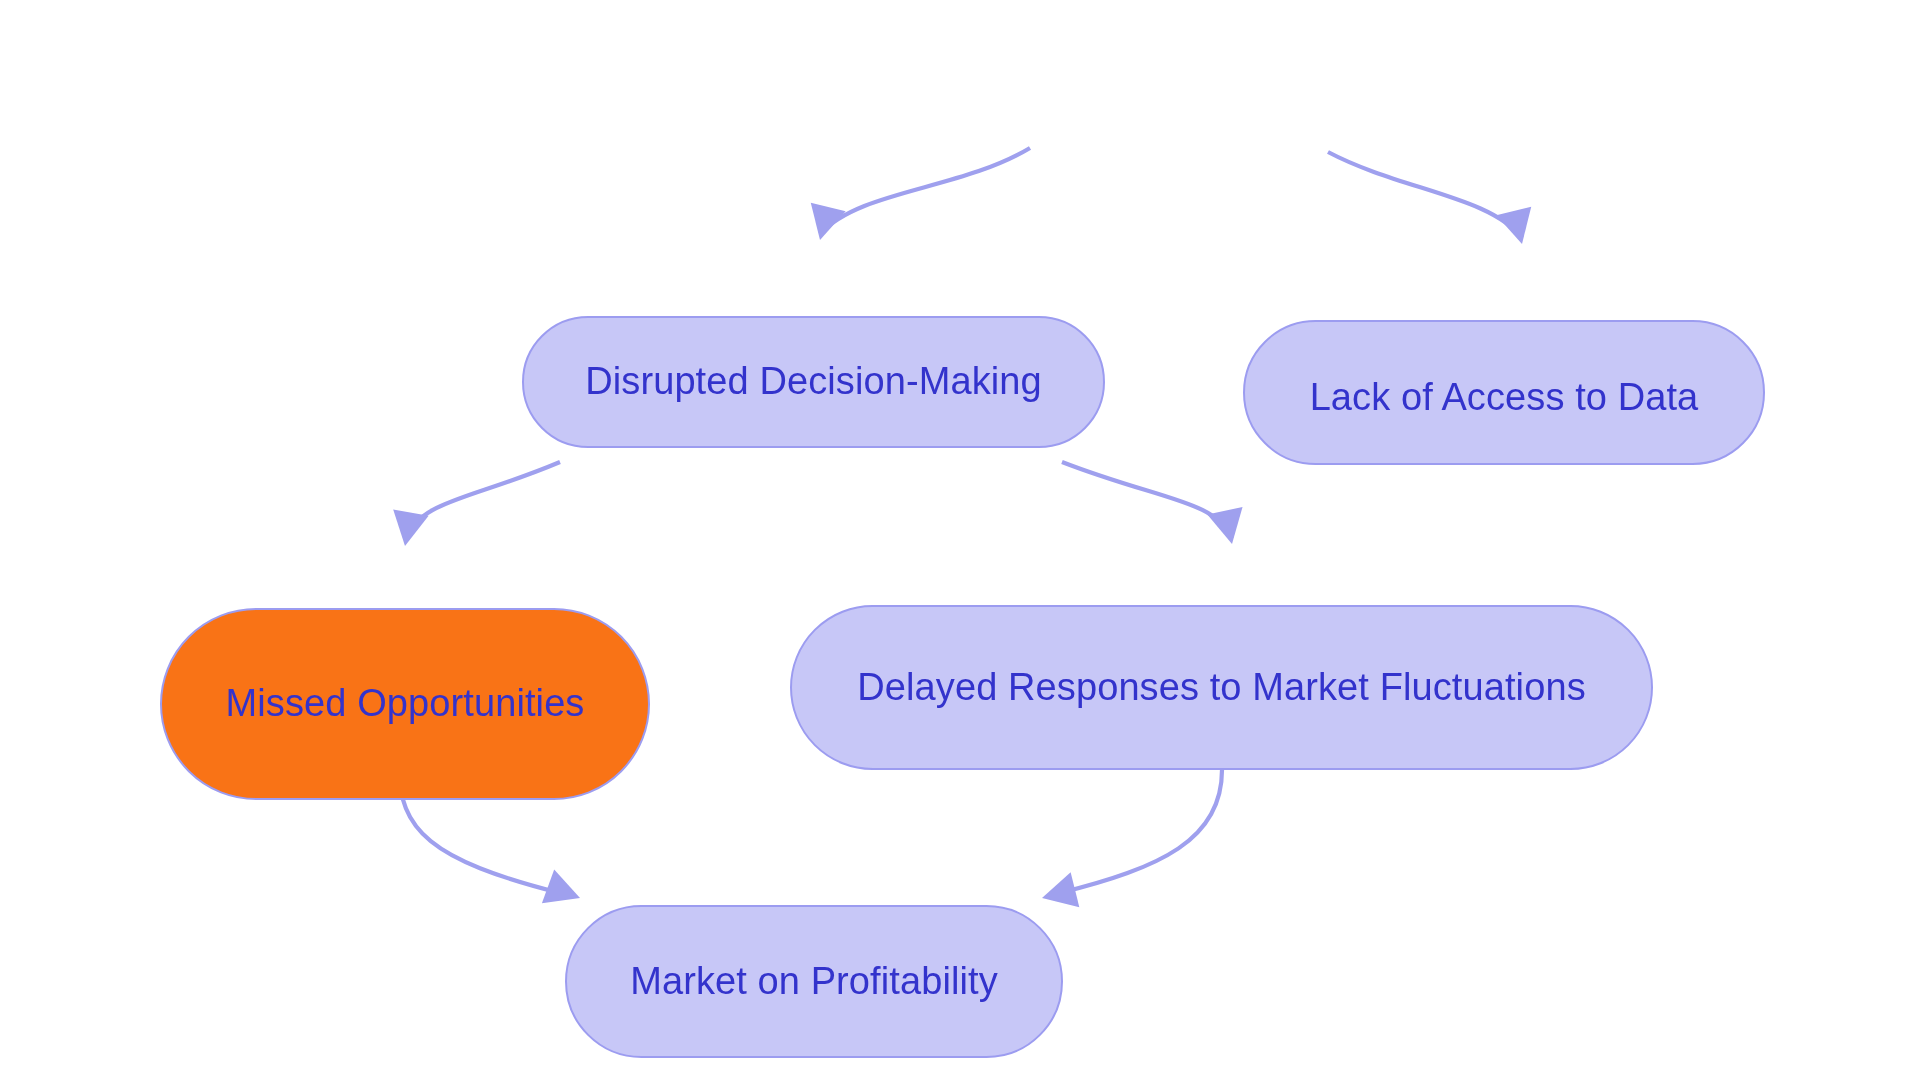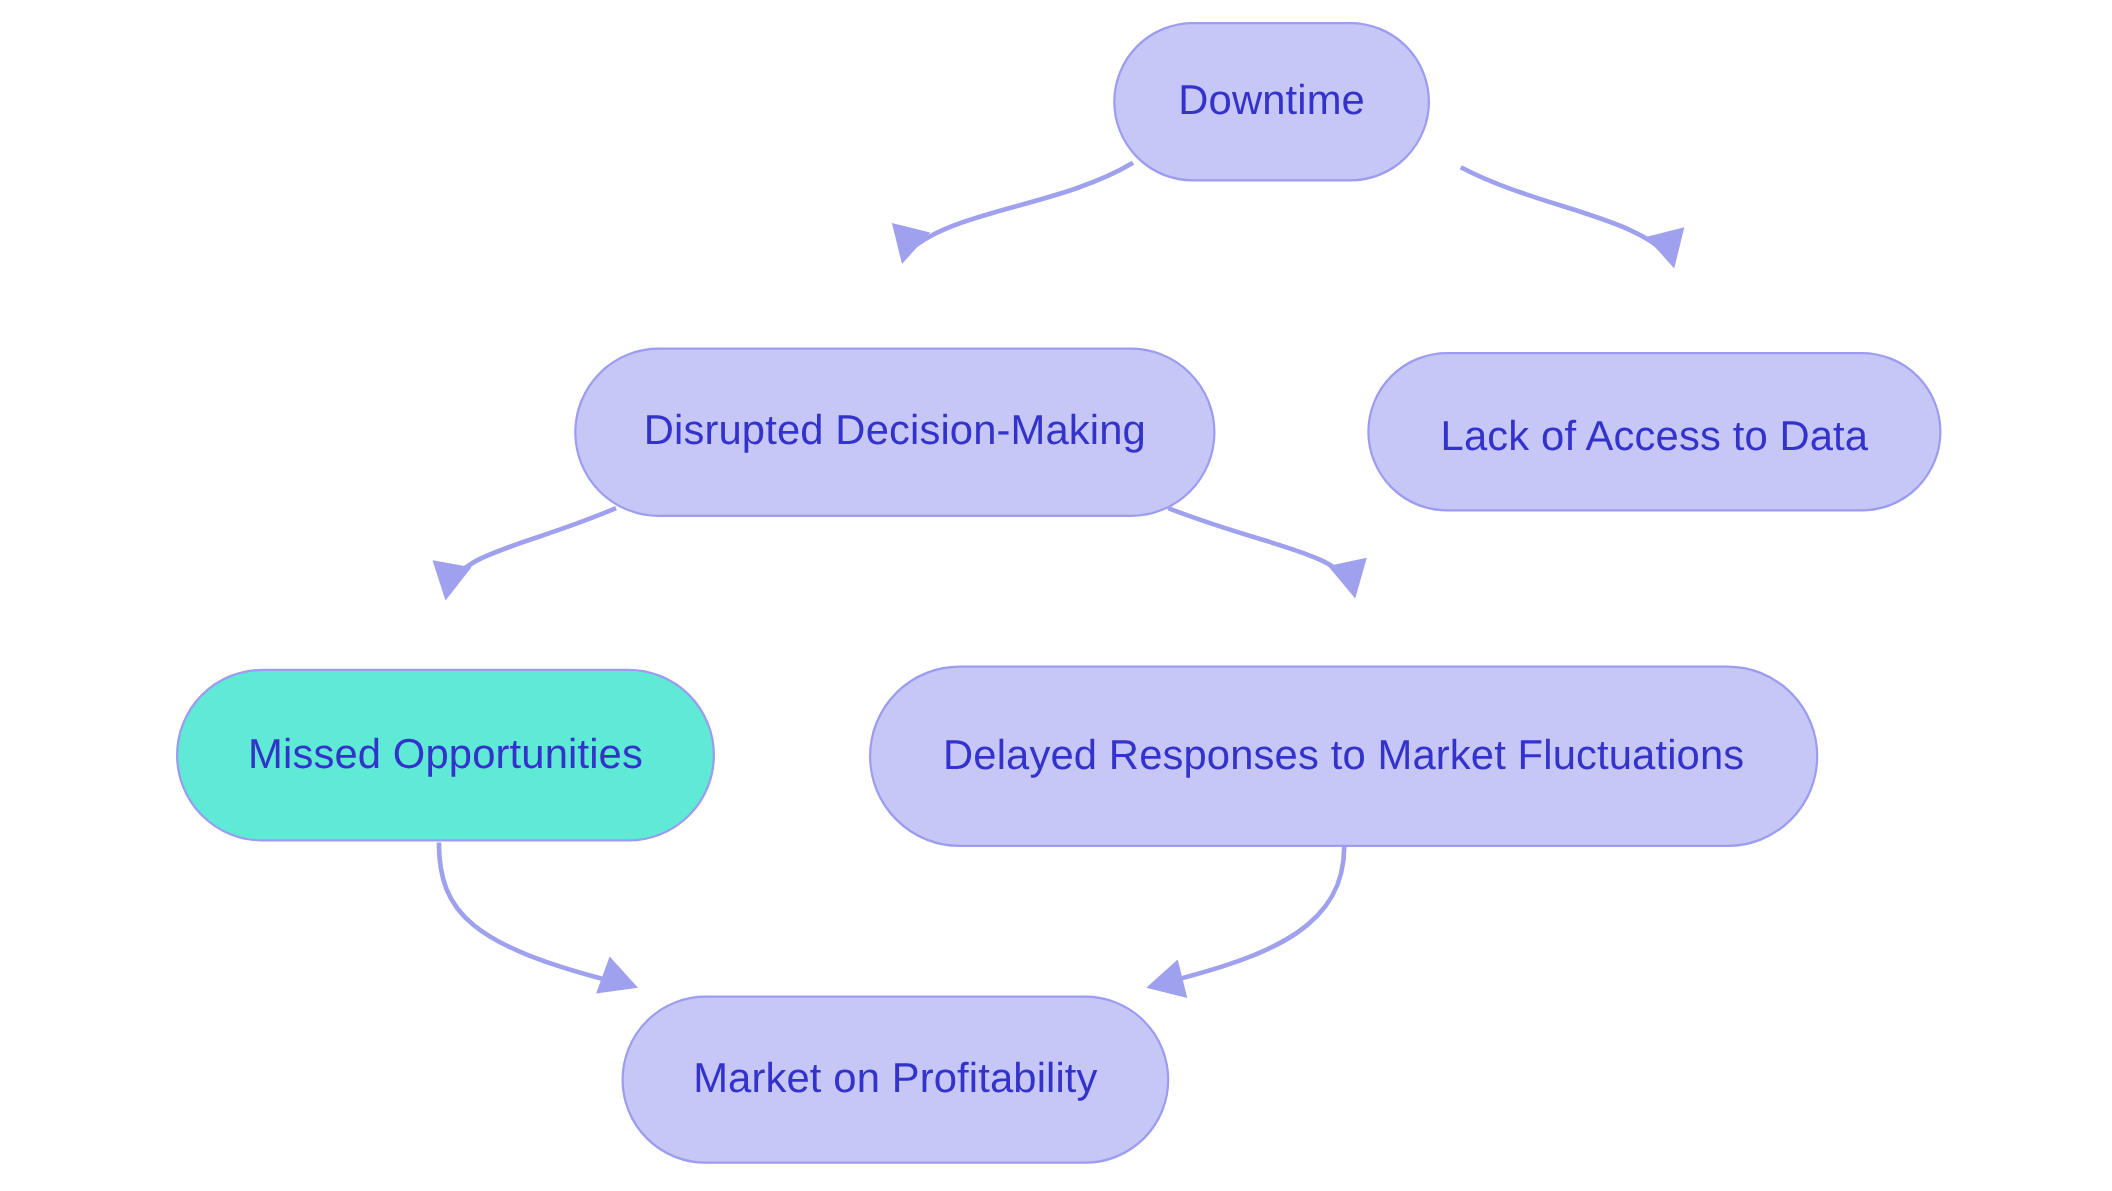--- a/index.html
+++ b/index.html
@@ -80,33 +80,30 @@
       <g>
         <path d="M 399 766 C 399 830, 430 860, 560 893" class="edge-path" stroke="#9fa0ee"></path>
         <polygon points="0,0 -34,-18 -34,18" class="edge-head" fill="#9fa0ee" transform="translate(580,898) rotate(20)"></polygon>
       </g>
       <g>
         <path d="M 1222 770 C 1222 840, 1160 868, 1060 893" class="edge-path" stroke="#9fa0ee"></path>
         <polygon points="0,0 -34,-18 -34,18" class="edge-head" fill="#9fa0ee" transform="translate(1042,898) rotate(166)"></polygon>
       </g>
     </svg>
 
-  <div class="node" style="left: 1012px; top: 20px; width: 288px; height: 145px; background: rgb(199, 199, 247); border-color: rgb(156, 156, 240);">
-    <span class="node-label" style="font-size: 38px; color: rgb(51, 51, 204);">Downtime</span>
-  </div>
 
-  <div class="node" style="left: 522px; top: 316px; width: 583px; height: 154px; background: rgb(199, 199, 247); border-color: rgb(156, 156, 240);">
+  <div class="node" style="left: 522px; top: 316px; width: 583px; height: 132px; background: rgb(199, 199, 247); border-color: rgb(156, 156, 240);">
     <span class="node-label" style="font-size: 38px; color: rgb(51, 51, 204);">Disrupted Decision-Making</span>
   </div>
 
   <div class="node" style="left: 1243px; top: 320px; width: 522px; height: 145px; background: rgb(199, 199, 247); border-color: rgb(156, 156, 240);">
     <span class="node-label" style="font-size: 38px; color: rgb(51, 51, 204); margin-top: 10px;">Lack of Access to Data</span>
   </div>
 
-  <div class="node" style="left: 160px; top: 608px; width: 490px; height: 157px; background: #5eead4; border-color: rgb(156, 156, 240); justify-content: center;">
+  <div class="node" style="left: 160px; top: 608px; width: 490px; height: 192px; background: #f97316; border-color: rgb(156, 156, 240); justify-content: center;">
     <span class="node-label" style="font-size: 38px; color: rgb(51, 51, 204);">Missed Opportunities</span>
   </div>
 
   <div class="node" style="left: 790px; top: 605px; width: 863px; height: 165px; background: rgb(199, 199, 247); border-color: rgb(156, 156, 240); justify-content: center;">
     <span class="node-label" style="font-size: 38px; color: rgb(51, 51, 204);">Delayed Responses to Market Fluctuations</span>
   </div>
 
   <div class="node" style="left: 565px; top: 905px; width: 498px; height: 153px; background: rgb(199, 199, 247); border-color: rgb(156, 156, 240);">
     <span class="node-label" style="font-size: 38px; color: rgb(51, 51, 204);">Market on Profitability</span>
   </div>

